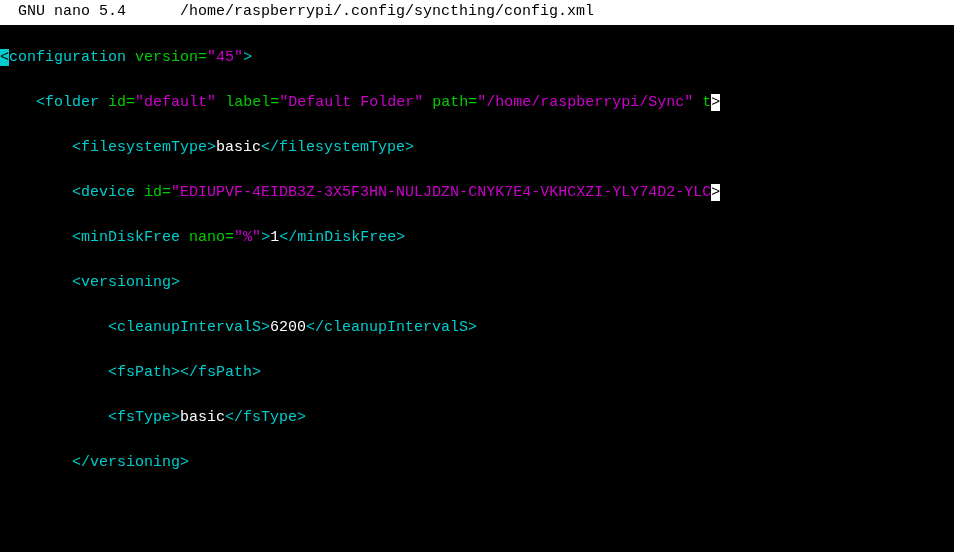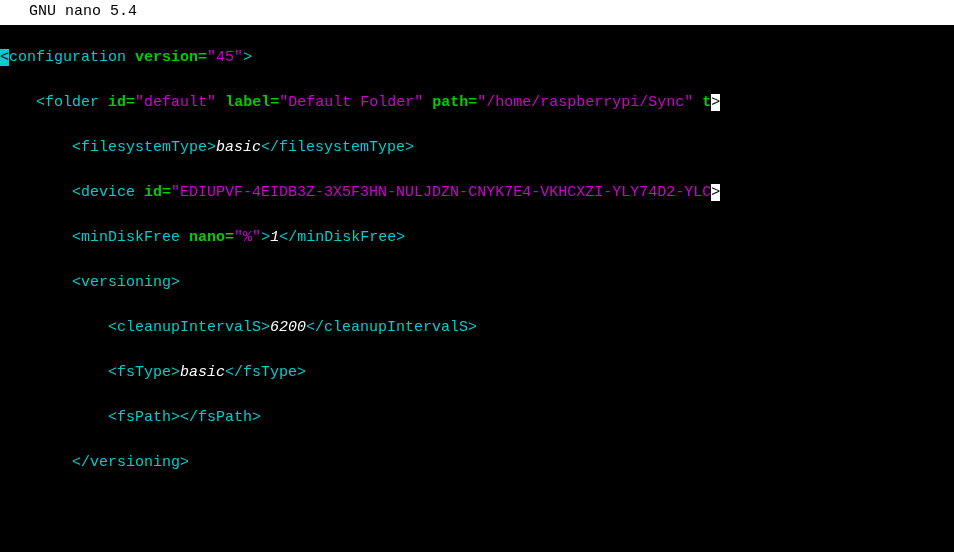--- a/index.html
+++ b/index.html
@@ -10,54 +10,54 @@
     line-height: 1.5;
     color: #fff;
     width: 954px;
     height: 552px;
     overflow: hidden;
   }
   .titlebar {
     background: #fff;
     color: #000;
     display: flex;
-    padding: 1px 11px;
+    padding: 1px 0;
     white-space: pre;
   }
   .editor {
     background: #000;
     padding: 0;
     white-space: pre;
     overflow: hidden;
   }
   .line { white-space: pre; }
   .tag { color: #00cdcd; }
-  .attrname { color: #00cc00; font-weight: bold; }
+  .attrname { color: #00cc00; }
   .attrval { color: #cd00cd; }
-  .text { color: #fff; font-style: italic; }
+  .text { color: #fff; }
   .cursor { background: #00cdcd; color: #000; }
   .overflow { background: #fff; color: #000; }
 </style>
 </head>
 <body>
 
 <div class="titlebar">
-  <span>  GNU nano 5.4</span><span>      </span>
+  <span>  GNU nano 5.4</span><span>      </span><span>/home/raspberrypi/.config/syncthing/config.xml</span>
 </div>
 
 <div class="editor">
 <div class="line"><span class="cursor">&lt;</span><span class="tag">configuration</span> <span class="attrname">version=</span><span class="attrval">"<span>45</span>"</span><span class="tag">&gt;</span></div>
 <div class="line">    <span class="tag">&lt;folder</span> <span class="attrname">id=</span><span class="attrval">"<span>default</span>"</span> <span class="attrname">label=</span><span class="attrval">"<span>Default Folder</span>"</span> <span class="attrname">path=</span><span class="attrval">"<span>/home/raspberrypi/Sync</span>"</span> <span class="attrname">t</span><span class="overflow">&gt;</span></div>
 <div class="line">        <span class="tag">&lt;filesystemType&gt;</span><span class="text">basic</span><span class="tag">&lt;/filesystemType&gt;</span></div>
 <div class="line">        <span class="tag">&lt;device</span> <span class="attrname">id=</span><span class="attrval">"<span>EDIUPVF-4EIDB3Z-3X5F3HN-NULJDZN-CNYK7E4-VKHCXZI-YLY74D2-YLC</span></span><span class="overflow">&gt;</span></div>
 <div class="line">        <span class="tag">&lt;minDiskFree</span> <span class="attrname">nano=</span><span class="attrval">"<span>%</span>"</span><span class="tag">&gt;</span><span class="text">1</span><span class="tag">&lt;/minDiskFree&gt;</span></div>
 <div class="line">        <span class="tag">&lt;versioning&gt;</span></div>
 <div class="line">            <span class="tag">&lt;cleanupIntervalS&gt;</span><span class="text">6200</span><span class="tag">&lt;/cleanupIntervalS&gt;</span></div>
+<div class="line">            <span class="tag">&lt;fsPath&gt;&lt;/fsPath&gt;</span></div>
 <div class="line">            <span class="tag">&lt;fsType&gt;</span><span class="text">basic</span><span class="tag">&lt;/fsType&gt;</span></div>
-<div class="line">            <span class="tag">&lt;fsPath&gt;&lt;/fsPath&gt;</span></div>
 <div class="line">        <span class="tag">&lt;/versioning&gt;</span></div>
 
 
 
 
 
 
 
 
 </div>

